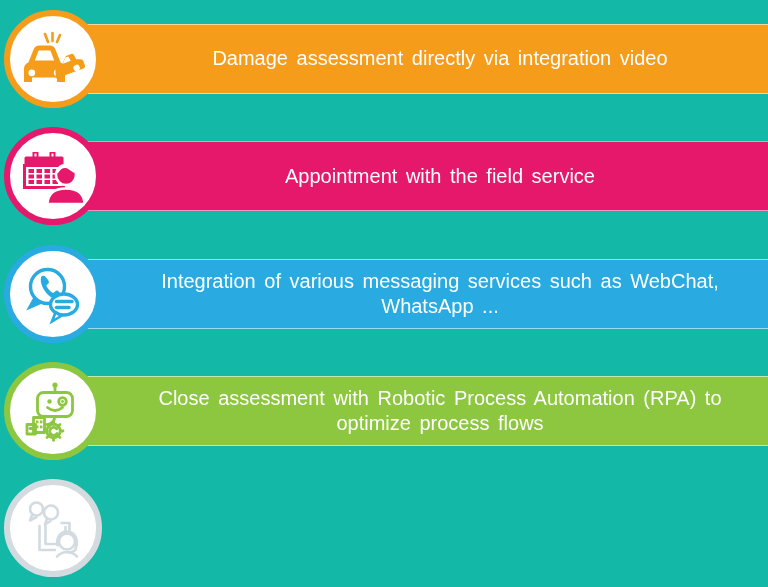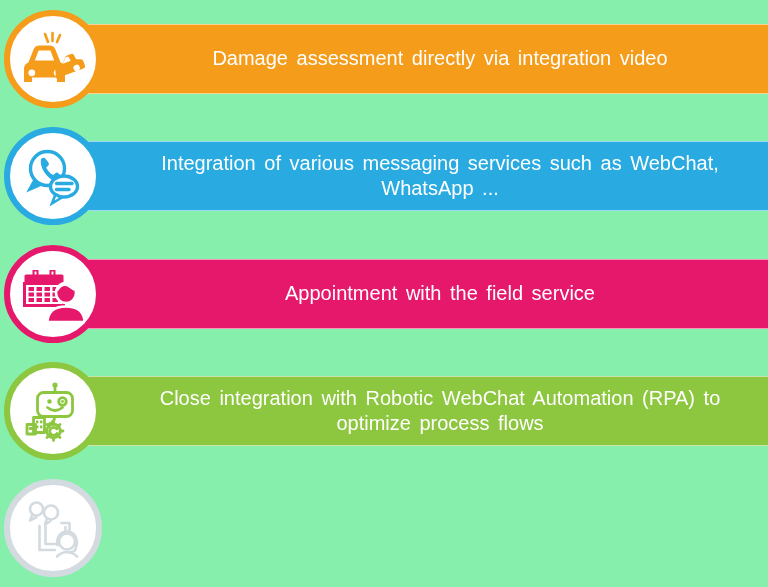--- a/index.html
+++ b/index.html
@@ -1,19 +1,19 @@
 <!DOCTYPE html>
 <html><head>
 <meta charset="utf-8">
 <style>
   html,body{margin:0;padding:0;background:#000;}
   .stage{
     position:relative;
     width:768px;height:587px;
-    background:#86efac;
+    background:#14b8a6;
     display:flex;flex-direction:column;
     font-family:"Liberation Sans", sans-serif;
     overflow:hidden;
   }
   .row{flex:1;position:relative;}
   .bar{
     position:absolute;left:50px;right:0;top:50%;
     transform:translateY(-50%);
     height:70px;
     background:var(--c);
@@ -67,39 +67,20 @@
           <g transform="rotate(-20 48 36)">
             <path d="M30.5 46 l2-7.2 q0.6-2.1 2.7-2.4 l5.6-0.9 5.6-6.2 q0.9-1 2.3-1 h4.4 q1.9 0 2.2 1.9 l0.7 4.8 4.2 1.4 q1.9 0.6 1.9 2.7 v4.5 q0 2.4-2.4 2.4 z"></path>
             <path d="M42 34.6 l4.4-5 h3.2 l0.8 5 z" fill="#fff"></path>
             <circle cx="53.5" cy="43.2" r="3.2" fill="#fff"></circle>
           </g>
         </g>
       </svg>
     </div>
   </div>
 
-  <div class="row" style="--c: #29ABE2; --ic: #29ABE2;">
-    <div class="bar">
-      <div class="bar-label">Integration of various messaging services such as WebChat, WhatsApp ...</div>
-    </div>
-    <div class="badge">
-      <svg viewBox="0 0 64 64" width="64" height="64">
-        <g fill="none" stroke="currentColor" stroke-width="3.4">
-          <circle cx="26.5" cy="24.5" r="17"></circle>
-          <path d="M13.5 35.5 L7.5 46.5 L19 41.5 z" fill="currentColor" stroke-width="2"></path>
-          <path fill="currentColor" stroke="none" d="M20.2 14.8 q2.6-2.2 4.5 0.2 l2.7 3.5 q1.5 2-0.5 3.6 l-1.7 1.4 q2.5 5.2 7 7.6 l1.9-1.7 q1.8-1.6 3.5 0 l3.1 3 q2.1 2.1-0.3 4.1 -3.6 3.1-9-0.3 -6.7-4.2-9.8-10.9 -2.7-6.1-1.4-10.5z"></path>
-          <ellipse cx="43" cy="42.5" rx="13.5" ry="10.5" fill="#fff"></ellipse>
-          <path d="M34.5 50.5 L31 59.5 L40 54 z" fill="#fff" stroke-width="2.6"></path>
-          <path d="M35.5 39.5 H51" stroke-linecap="round"></path>
-          <path d="M35.5 45.5 H48" stroke-linecap="round"></path>
-        </g>
-      </svg>
-    </div>
-  </div>
-
   <div class="row" style="--c: #E5186B; --ic: #E5186B;">
     <div class="bar">
       <div class="bar-label">Appointment with the field service</div>
     </div>
     <div class="badge">
       <svg viewBox="0 0 64 64" width="64" height="64">
         <g fill="currentColor">
           <path d="M11.5 8 h6 v7 h-6 z M28.5 8 h6 v7 h-6 z"></path>
           <path d="M13.5 9.5 h2 v4 h-2 z M30.5 9.5 h2 v4 h-2 z" fill="#fff"></path>
           <path d="M5 12.5 h36 a1.5 1.5 0 0 1 1.5 1.5 v6 H3.5 v-6 a1.5 1.5 0 0 1 1.5-1.5 z"></path>
@@ -119,23 +100,42 @@
               <rect x="31.5" y="36" width="5.5" height="4"></rect>
           </g>
           <circle cx="45" cy="31" r="10" stroke="#fff" stroke-width="2.6"></circle>
           <path d="M35.8 28.5 q4.5-7.5 10.5-5.5 l7.5 4.8" fill="none" stroke="#fff" stroke-width="2.6"></path>
           <path d="M26.5 60 q0.5-15.5 18.5-15.5 18 0 18.5 15.5 z" stroke="#fff" stroke-width="2.6"></path>
         </g>
       </svg>
     </div>
   </div>
 
+  <div class="row" style="--c: #29ABE2; --ic: #29ABE2;">
+    <div class="bar">
+      <div class="bar-label">Integration of various messaging services such as WebChat, WhatsApp ...</div>
+    </div>
+    <div class="badge">
+      <svg viewBox="0 0 64 64" width="64" height="64">
+        <g fill="none" stroke="currentColor" stroke-width="3.4">
+          <circle cx="26.5" cy="24.5" r="17"></circle>
+          <path d="M13.5 35.5 L7.5 46.5 L19 41.5 z" fill="currentColor" stroke-width="2"></path>
+          <path fill="currentColor" stroke="none" d="M20.2 14.8 q2.6-2.2 4.5 0.2 l2.7 3.5 q1.5 2-0.5 3.6 l-1.7 1.4 q2.5 5.2 7 7.6 l1.9-1.7 q1.8-1.6 3.5 0 l3.1 3 q2.1 2.1-0.3 4.1 -3.6 3.1-9-0.3 -6.7-4.2-9.8-10.9 -2.7-6.1-1.4-10.5z"></path>
+          <ellipse cx="43" cy="42.5" rx="13.5" ry="10.5" fill="#fff"></ellipse>
+          <path d="M34.5 50.5 L31 59.5 L40 54 z" fill="#fff" stroke-width="2.6"></path>
+          <path d="M35.5 39.5 H51" stroke-linecap="round"></path>
+          <path d="M35.5 45.5 H48" stroke-linecap="round"></path>
+        </g>
+      </svg>
+    </div>
+  </div>
+
   <div class="row" style="--c: #8DC63F; --ic: #8DC63F;">
     <div class="bar">
-      <div class="bar-label">Close integration with Robotic WebChat Automation (RPA) to optimize process flows</div>
+      <div class="bar-label">Close assessment with Robotic Process Automation (RPA) to optimize process flows</div>
     </div>
     <div class="badge">
       <svg viewBox="0 0 64 64" width="64" height="64">
         <g fill="none" stroke="currentColor" stroke-width="2.8" stroke-linecap="round" stroke-linejoin="round">
           <circle cx="34" cy="6" r="2.6" fill="currentColor" stroke="none"></circle>
           <path d="M34 9 V13.5"></path>
           <rect x="16.5" y="13.5" width="35" height="24" rx="6"></rect>
           <circle cx="28.5" cy="22.5" r="2.2" fill="currentColor" stroke="none"></circle>
           <circle cx="41.5" cy="22.5" r="3.8"></circle>
           <circle cx="41.5" cy="22.5" r="1.4" fill="currentColor" stroke="none"></circle>

